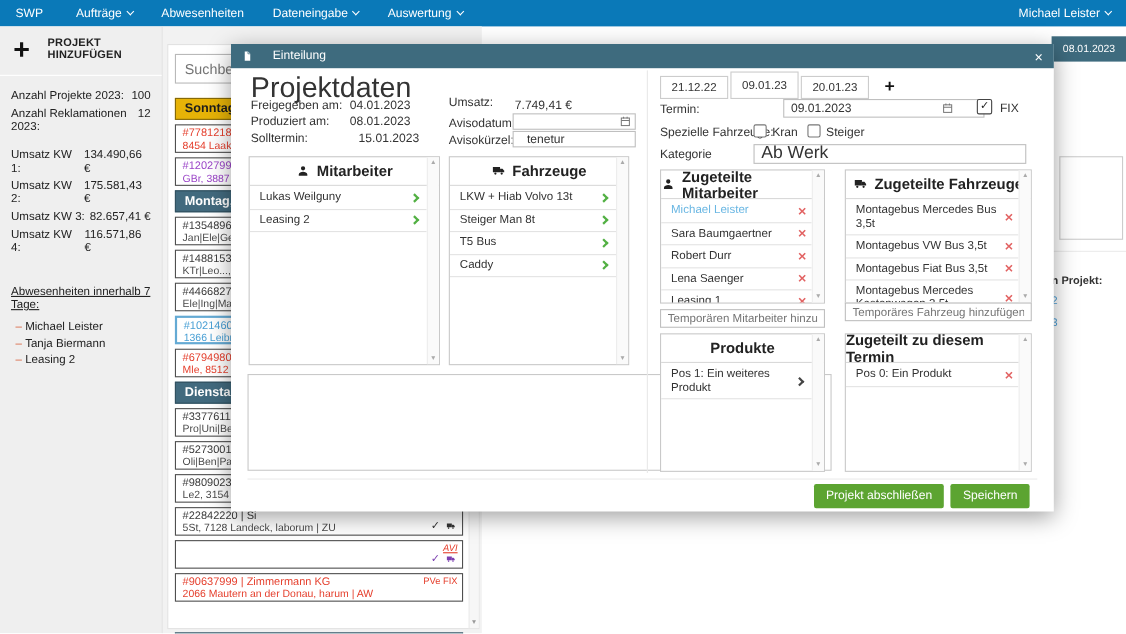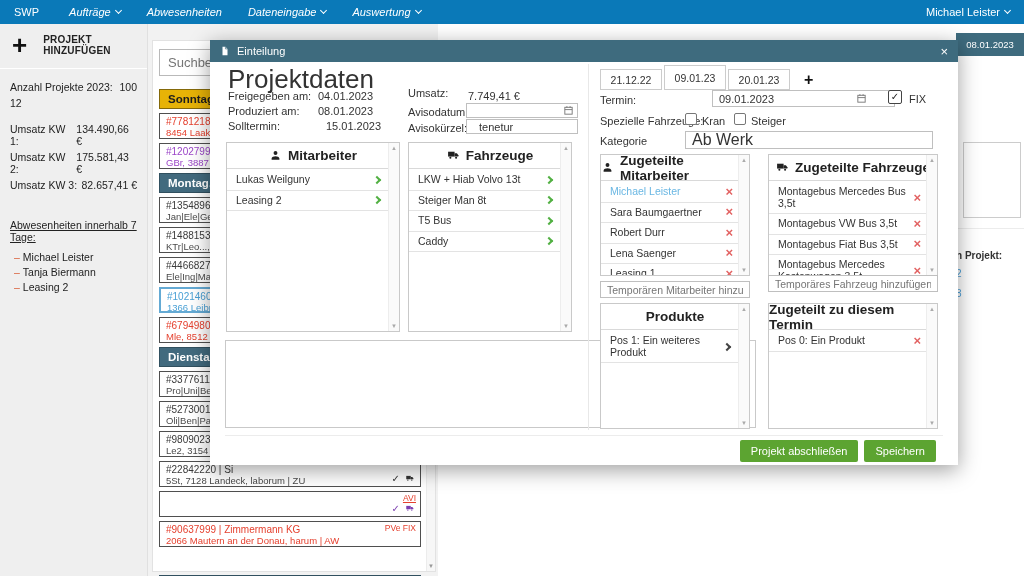--- a/index.html
+++ b/index.html
@@ -4,21 +4,21 @@
 <style>
   * { box-sizing: border-box; margin: 0; padding: 0; }
   html,body { width:1024px; height:576px; }
   body { font-family:"Liberation Sans","DejaVu Sans",sans-serif; background:#fff; overflow:hidden; }
   .stage { position:relative; width:1024px; height:576px; overflow:hidden; background:#fff; }
 
   
   .topnav { position:absolute; left:0; top:0; width:1024px; height:24px; background:#0a79b8;
             display:flex; align-items:center; color:#fff; font-size:11px; padding:0 14px; }
   .nav-brand { margin-right:30px; }
-  .nav-items { display:flex; align-items:flex-end;font-style:italic; }
+  .nav-items { display:flex; align-items:flex-end; }
   .nav-item { display:flex; align-items:center; gap:5px; margin-right:26px; cursor:default; }
   .nav-caret { width:5px; height:5px; border-right:1.2px solid #fff; border-bottom:1.2px solid #fff;
                transform:rotate(45deg); margin-top:-3px; }
   .nav-user { margin-left:auto; display:flex; align-items:center; gap:5px; }
 
   
   .sidebar { position:absolute; left:0; top:24px; width:148px; height:552px; background:#efefef;
              border-right:1px solid #e0e0e0; font-size:10.5px; color:#222; }
   .add-row { display:flex; align-items:center; gap:16px; padding:10px 12px 12px 12px; border-bottom:1px solid #fff; }
   .add-plus { font-size:26px; font-weight:bold; line-height:18px; color:#111; }
@@ -43,37 +43,37 @@
   .day.yellow { background:#e7b307; color:#1d1d1d; border-color:#84690a; }
   .entry { position:absolute; left:6px; width:262px; height:26px; background:#fff; border:1px solid #4f4f4f;
            padding:2px 6px; line-height:11px; white-space:nowrap; overflow:hidden; }
   .entry .l1 { font-size:10px; } .entry .l2 { font-size:9.5px; }
   .entry.selected { border:2px solid #64aad4; }
   .c-red .l1,.c-red .l2 { color:#e5402e; }
   .c-violet .l1,.c-violet .l2 { color:#9b45c8; }
   .c-blue .l1,.c-blue .l2 { color:#4aa0d5; }
   .c-dark .l1 { color:#3a3a3a; } .c-dark .l2 { color:#4a4a4a; }
   .badge-top { position:absolute; top:1px; right:4px; font-size:8.5px; color:#e5402e; }
-  .badge-top.und { text-decoration:underline; }
+  .badge-top.und { text-decoration:underline; font-style:italic; }
   .badge-row { position:absolute; bottom:2px; right:4px; display:flex; align-items:center; gap:4px; }
   .bcheck { font-size:10px; font-weight:bold; }
   .btruck svg { width:12px; height:9px; fill:currentColor; display:block; }
 
   
   .bd-date { position:absolute; left:956px; top:33px; width:68px; height:23px; background:#3e6b7e; color:#fff;
              font-size:9.5px; display:flex; align-items:center; justify-content:center; }
   .bd-box { position:absolute; left:963px; top:142px; width:58px; height:76px; border:1px solid #ccc; }
   .bd-line { position:absolute; left:950px; top:228px; width:74px; border-top:1px solid #ececec; }
   .bd-label { position:absolute; left:956px; top:250px; font-size:10px; font-weight:bold; color:#333; }
   .bd-link { position:absolute; left:956px; font-size:10px; color:#4a9fd8; }
 
   
   .modal { position:absolute; left:210px; top:40px; width:748px; height:425px; background:#fff;
            box-shadow:0 5px 20px rgba(0,0,0,.38); z-index:10; }
-  .modal-header { height:22px; background:#3e6b7e; color:#fff; display:flex; align-items:center; gap:7px;
+  .modal-header { height:22px; background:#3e6b7e; color:#fff; display:flex; align-items:center; gap:18px;
                   padding:0 10px; font-size:11px; }
   .mh-icon svg { width:10px; height:12px; display:block; }
   .modal-close { margin-left:auto; font-size:13px; line-height:13px; cursor:default; }
   .m-heading { position:absolute; left:18px; top:24px; font-size:26px; color:#333; font-weight:400; }
   .inf { position:absolute; font-size:11px; color:#333; white-space:nowrap; }
   .m-input { position:absolute; border:1px solid #bfbfbf; background:#fff; font-size:11px; color:#333;
              font-family:inherit; padding:0 6px; }
   .cal-btn { position:absolute; color:#777; } .cal-btn svg { width:11px; height:11px; display:block; }
 
   .panel { position:absolute; border:1px solid #c9c9c9; background:#fff; }
@@ -147,35 +147,40 @@
     <div class="add-row">
       <span class="add-plus">+</span>
       <span class="add-label">PROJEKT HINZUFÜGEN</span>
     </div>
     <div class="sb-block">
         <div class="stat-row">
           <span>Anzahl Projekte 2023:</span>
           <span>100</span>
         </div>
         <div class="stat-row">
+          <span>Anzahl Reklamationen 2023:</span>
           <span>12</span>
         </div>
       </div>
     <div class="sb-block">
         <div class="stat-row">
           <span>Umsatz KW 1:</span>
           <span>134.490,66 €</span>
         </div>
         <div class="stat-row">
           <span>Umsatz KW 2:</span>
           <span>175.581,43 €</span>
         </div>
         <div class="stat-row">
           <span>Umsatz KW 3:</span>
           <span>82.657,41 €</span>
+        </div>
+        <div class="stat-row">
+          <span>Umsatz KW 4:</span>
+          <span>116.571,86 €</span>
         </div>
       </div>
     <div class="absences">
       <div class="abs-title">Abwesenheiten innerhalb 7 Tage:</div>
       <div>
           <div class="abs-item"><span class="abs-dash">–</span><span>Michael Leister</span></div>
           <div class="abs-item"><span class="abs-dash">–</span><span>Tanja Biermann</span></div>
           <div class="abs-item"><span class="abs-dash">–</span><span>Leasing 2</span></div>
         </div>
     </div>

